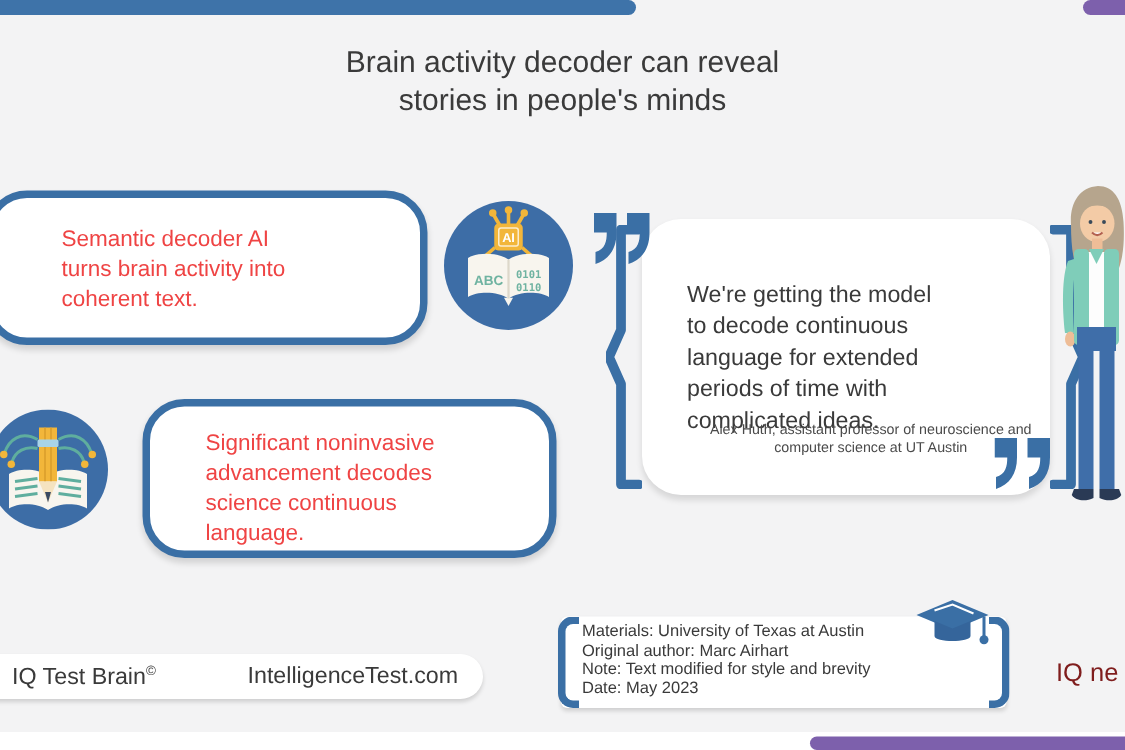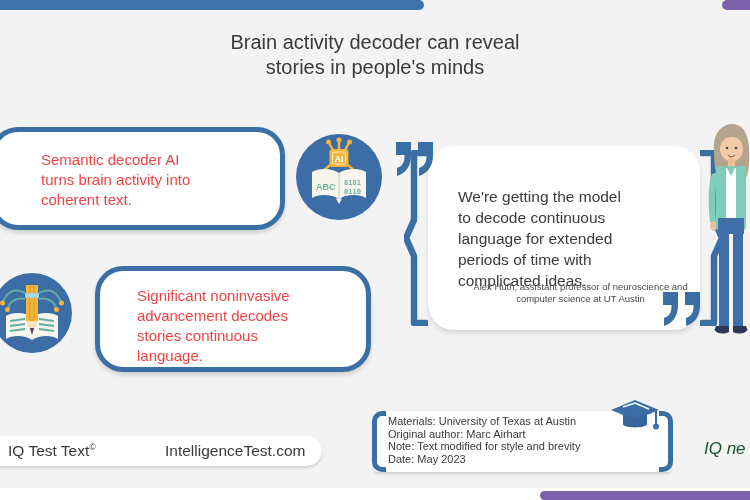--- a/index.html
+++ b/index.html
@@ -51,21 +51,21 @@
 
   .credits-box{position:absolute;left:374px;top:411px;width:297px;height:61px;
     background:#ffffff;box-shadow:0 2px 3px rgba(0,0,0,.15);border-radius:4px;}
   .bracket{position:absolute;top:411px;width:14px;height:61px;box-sizing:border-box;}
   .bracket-left{left:372px;border-left:5px solid #3a6fa5;border-top:5px solid #3a6fa5;
     border-bottom:5px solid #3a6fa5;border-radius:10px 0 0 10px;}
   .bracket-right{left:659px;border-right:5px solid #3a6fa5;border-top:5px solid #3a6fa5;
     border-bottom:5px solid #3a6fa5;border-radius:0 10px 10px 0;}
   .credits{position:absolute;left:388px;top:415px;font-size:11px;line-height:12.5px;color:#3a3a3a;}
   .grad-cap{position:absolute;left:608px;top:399px;width:54px;height:36px;}
-  .right-label{position:absolute;left:704px;top:439px;font-size:17px;color:#14532d;white-space:nowrap;font-style:italic;}
+  .right-label{position:absolute;left:704px;top:439px;font-size:17px;color:#7f1d1d;white-space:nowrap;}
 </style>
 </head>
 <body>
 
 <div class="canvas">
 
   <div class="bar bar-top-blue"></div>
   <div class="bar bar-top-purple"></div>
 
   <div class="title">
@@ -143,21 +143,21 @@
     <rect x="30" y="42" width="10" height="64" rx="3" fill="#7fcdb9"></rect>
     <path d="M20 42 L25 52 L30 42 Z" fill="#7fcdb9"></path>
     <rect x="12" y="94" width="26" height="16" fill="#3f6ea9"></rect>
     <rect x="13" y="108" width="10" height="94" fill="#3f6ea9"></rect>
     <rect x="27" y="108" width="10" height="94" fill="#3f6ea9"></rect>
     <path d="M10 202 L23 202 L23 208 C18 210.5 11 210 8.5 206 Z" fill="#2a3a55"></path>
     <path d="M27 202 L40 202 L41.5 206 C39 210 32 210.5 27 208 Z" fill="#2a3a55"></path>
   </svg>
 
   <div class="fact-box fact-box-2">
-    <div class="fact-text fact-text-2">Significant noninvasive advancement decodes stories continuous language.</div>
+    <div class="fact-text fact-text-2">Significant noninvasive advancement decodes science continuous language.</div>
   </div>
 
   <svg class="icon-circle pencil-circle" viewBox="0 0 80 80">
     <circle cx="40" cy="40" r="40" fill="#3d6da6"></circle>
     <g stroke="#5fae9e" stroke-width="2" fill="none">
       <path d="M33 20 C22 14 14 20 11 29"></path>
         <path d="M47 20 C58 14 66 20 69 29"></path>
       <path d="M33 26 C25 24 18 28 16 35"></path>
         <path d="M47 26 C55 24 62 28 64 35"></path>
     </g>
@@ -178,21 +178,21 @@
     </g>
     <rect x="34" y="12" width="12" height="36" fill="#f2b63a"></rect>
     <line x1="38" y1="12" x2="38" y2="48" stroke="#d99c2b" stroke-width="1"></line>
     <line x1="42" y1="12" x2="42" y2="48" stroke="#d99c2b" stroke-width="1"></line>
     <rect x="33" y="20" width="14" height="5" rx="1" fill="#a8d4e8"></rect>
     <polygon points="34,48 46,48 40,62" fill="#f5e3c0"></polygon>
     <polygon points="38,55 42,55 40,62" fill="#3a4a63"></polygon>
   </svg>
 
   <div class="footer-pill">
-    <div class="brand"><span>IQ Test Text</span><sup>©</sup></div>
+    <div class="brand"><span>IQ Test Brain</span><sup>©</sup></div>
     <div class="website">IntelligenceTest.com</div>
   </div>
 
   <div class="credits-box"></div>
   <div class="bracket bracket-left"></div>
   <div class="bracket bracket-right"></div>
   <div class="credits">
     <div>Materials: University of Texas at Austin</div>
     <div>Original author: Marc Airhart</div>
     <div>Note: Text modified for style and brevity</div>

